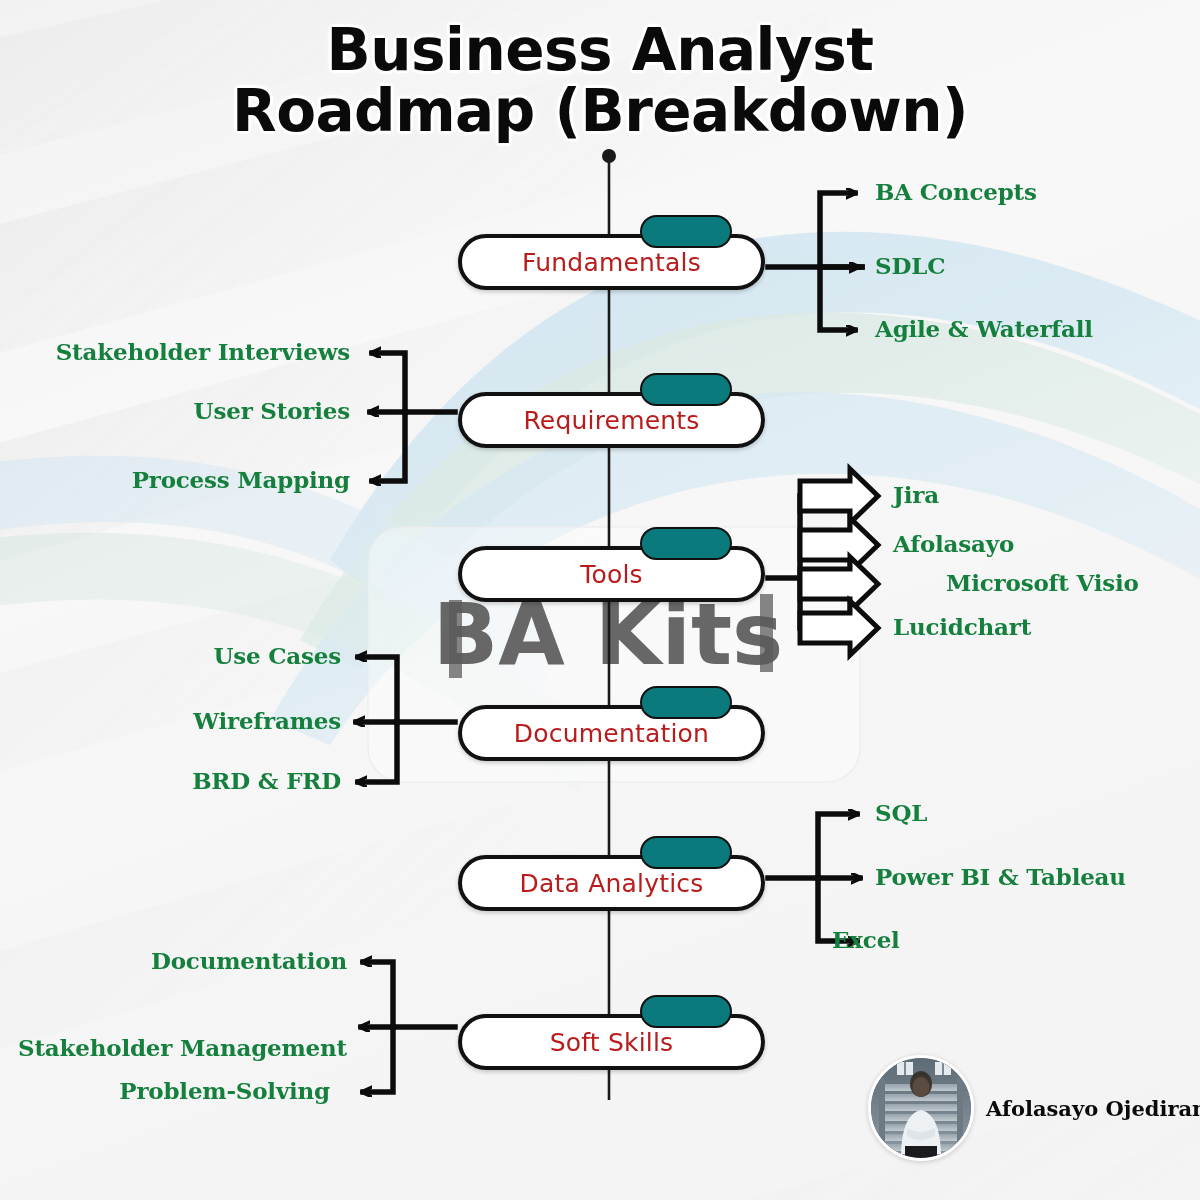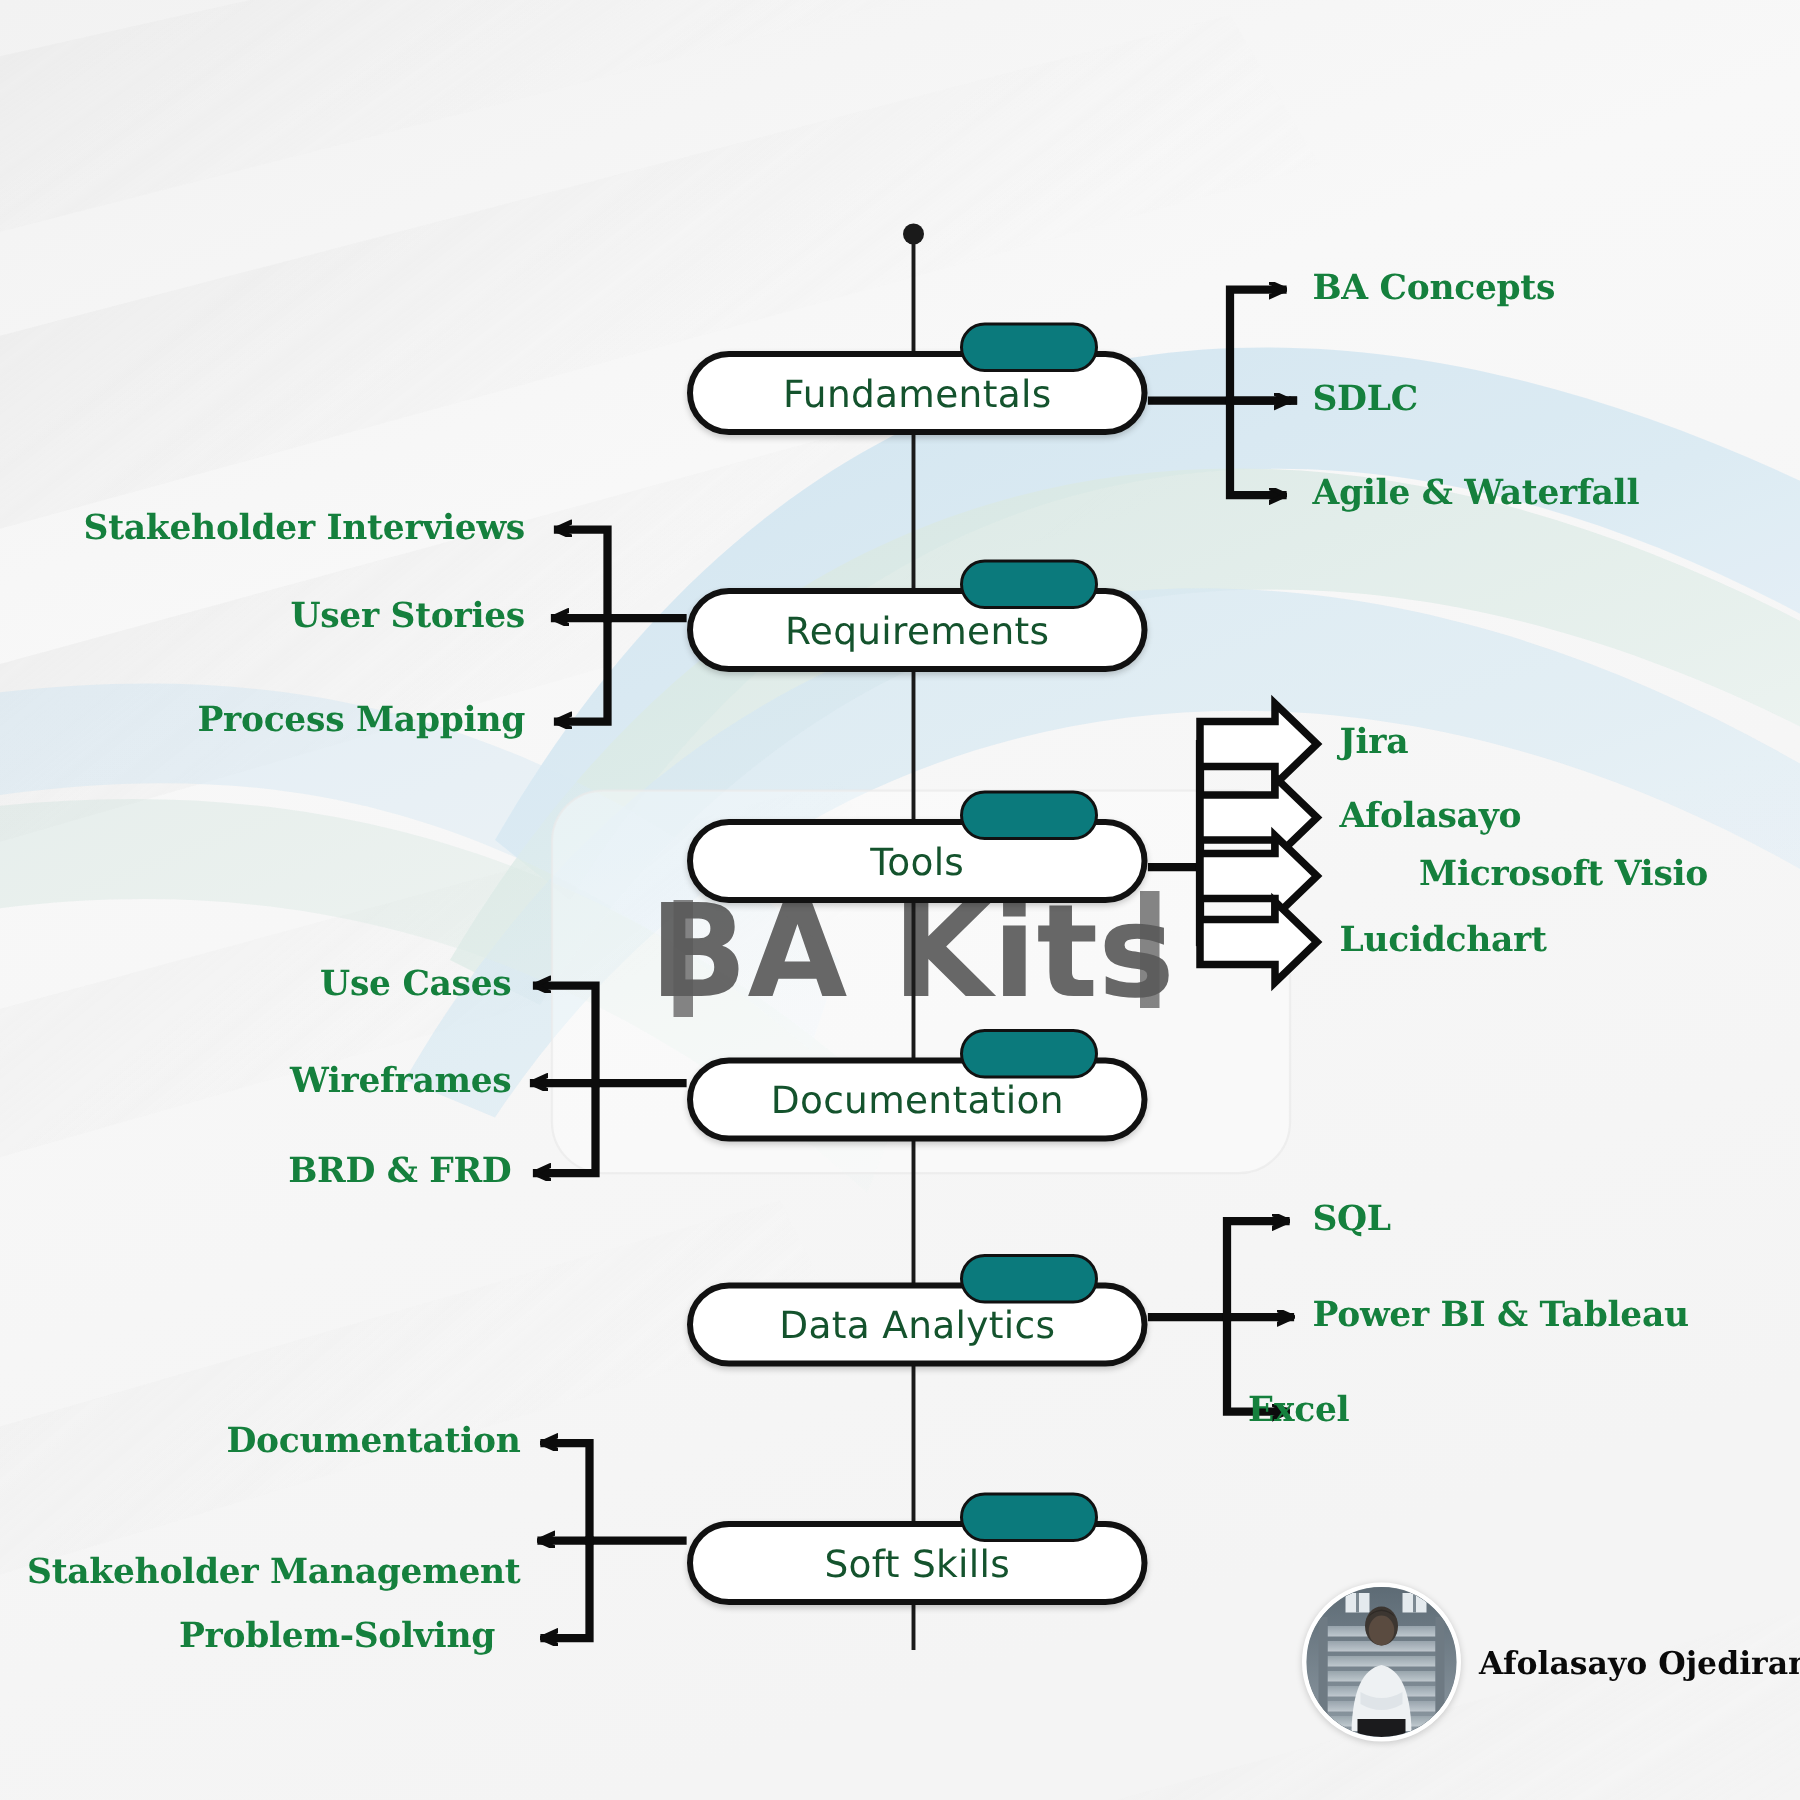--- a/index.html
+++ b/index.html
@@ -39,21 +39,21 @@
     background:#ffffff;
     border:4px solid #111111;
     border-radius:32px;
     box-sizing:border-box;
     display:flex;align-items:center;justify-content:center;
     box-shadow:0 2px 4px rgba(0,0,0,0.20);
   }
   .node-label{
     font-family:"DejaVu Sans", sans-serif;
     font-size:25px;
-    color:#14532d;
+    color:#b91c1c;
     letter-spacing:0.2px;
     white-space:nowrap;
   }
   .node-tab{
     position:absolute;z-index:6;
     width:92px;height:33px;
     left:640px;
     background:#0b7a7c;
     border:2px solid #111111;
     border-radius:17px;
@@ -218,20 +218,24 @@
     </g>
 
     <g fill="#ffffff" stroke="#0c0c0c" stroke-width="5" stroke-linejoin="miter">
       <path d="M 800,481 L 850,481 L 850,469 L 878,496 L 850,523 L 850,511 L 800,511 Z"></path>
       <path d="M 800,530 L 850,530 L 850,518 L 878,545 L 850,572 L 850,560 L 800,560 Z"></path>
       <path d="M 800,569 L 850,569 L 850,557 L 878,584 L 850,611 L 850,599 L 800,599 Z"></path>
       <path d="M 800,613 L 850,613 L 850,601 L 878,628 L 850,655 L 850,643 L 800,643 Z"></path>
     </g>
   </svg>
 
+  <div class="title">
+    <span>Business Analyst</span>
+    <span class="l2">Roadmap (Breakdown)</span>
+  </div>
 
   <div id="nodes-layer">
       <div class="node-tab" style="top: 215px;"></div>
       <div class="node" style="top: 234px;">
         <span class="node-label">Fundamentals</span>
       </div>
       <div class="node-tab" style="top: 373px;"></div>
       <div class="node" style="top: 392px;">
         <span class="node-label">Requirements</span>
       </div>

